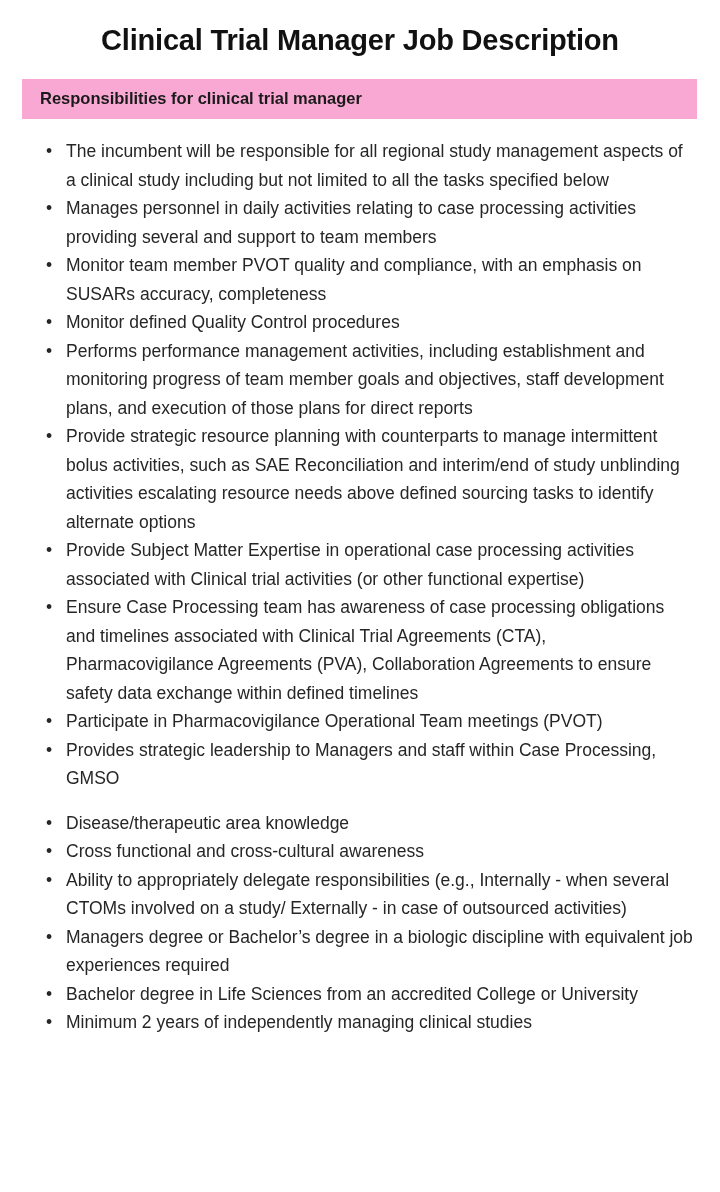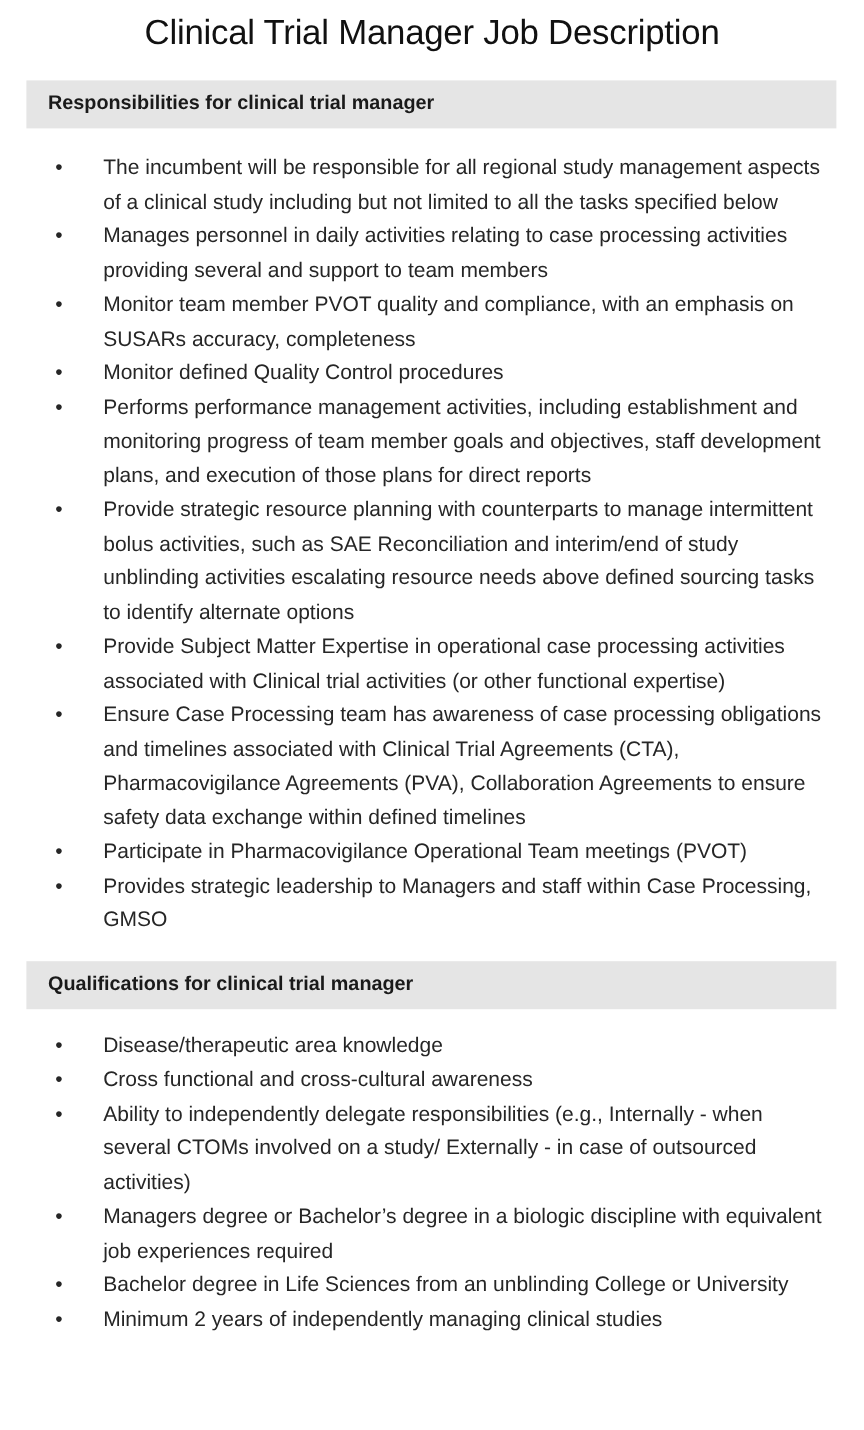--- a/index.html
+++ b/index.html
@@ -18,41 +18,41 @@
 
   .page {
     width: 720px;
     box-sizing: border-box;
     padding: 0;
   }
 
   
   .doc-title {
     font-size: 29px;
-    font-weight: normal;
+    font-weight: bold;
     line-height: 38px;
     text-align: center;
     color: #111111;
-    margin: 4px;
+    margin: 16px;
     padding: 5px 24px 0 24px;
     letter-spacing: -0.2px;
   }
 
   
   .intro {
     font-size: 17.5px;
     line-height: 28.5px;
     color: #262626;
     margin: 0;
     padding: 18px 40px 0 24px;
   }
 
   
   .section-band {
-    background: #e5e5e5;
+    background: #f9a8d4;
     margin: 20px 23px 0 22px;
     padding: 10px 18px 11px 18px;
     box-sizing: border-box;
   }
   .section-band-title {
     font-size: 16.5px;
     font-weight: bold;
     line-height: 19px;
     color: #1a1a1a;
     margin: 0;
@@ -82,21 +82,20 @@
     position: absolute;
     left: 0;
     top: 0;
     width: 12px;
     line-height: 28.5px;
     font-size: 17.5px;
     color: #262626;
   }
   .li-text {
     display: block;
-    margin-left: 20px;
   }
 
   .bottom-pad {
     height: 22px;
   }
 </style>
 </head>
 <body>
 
 <div class="page">
@@ -144,44 +143,41 @@
       <li>
         <span class="dot">•</span>
         <span class="li-text">Participate in Pharmacovigilance Operational Team meetings (PVOT)</span>
       </li>
       <li>
         <span class="dot">•</span>
         <span class="li-text">Provides strategic leadership to Managers and staff within Case Processing, GMSO</span>
       </li>
     </ul>
 
-  <div class="section-band">
-    <div class="section-band-title">Qualifications for clinical trial manager</div>
-  </div>
 
   <ul class="bullets tight" id="list-1">
       <li>
         <span class="dot">•</span>
         <span class="li-text">Disease/therapeutic area knowledge</span>
       </li>
       <li>
         <span class="dot">•</span>
         <span class="li-text">Cross functional and cross-cultural awareness</span>
       </li>
       <li>
         <span class="dot">•</span>
-        <span class="li-text">Ability to independently delegate responsibilities (e.g., Internally - when several CTOMs involved on a study/ Externally - in case of outsourced activities)</span>
+        <span class="li-text">Ability to appropriately delegate responsibilities (e.g., Internally - when several CTOMs involved on a study/ Externally - in case of outsourced activities)</span>
       </li>
       <li>
         <span class="dot">•</span>
         <span class="li-text">Managers degree or Bachelor’s degree in a biologic discipline with equivalent job experiences required</span>
       </li>
       <li>
         <span class="dot">•</span>
-        <span class="li-text">Bachelor degree in Life Sciences from an unblinding College or University</span>
+        <span class="li-text">Bachelor degree in Life Sciences from an accredited College or University</span>
       </li>
       <li>
         <span class="dot">•</span>
         <span class="li-text">Minimum 2 years of independently managing clinical studies</span>
       </li>
     </ul>
 
   <div class="bottom-pad"></div>
 </div>
 

